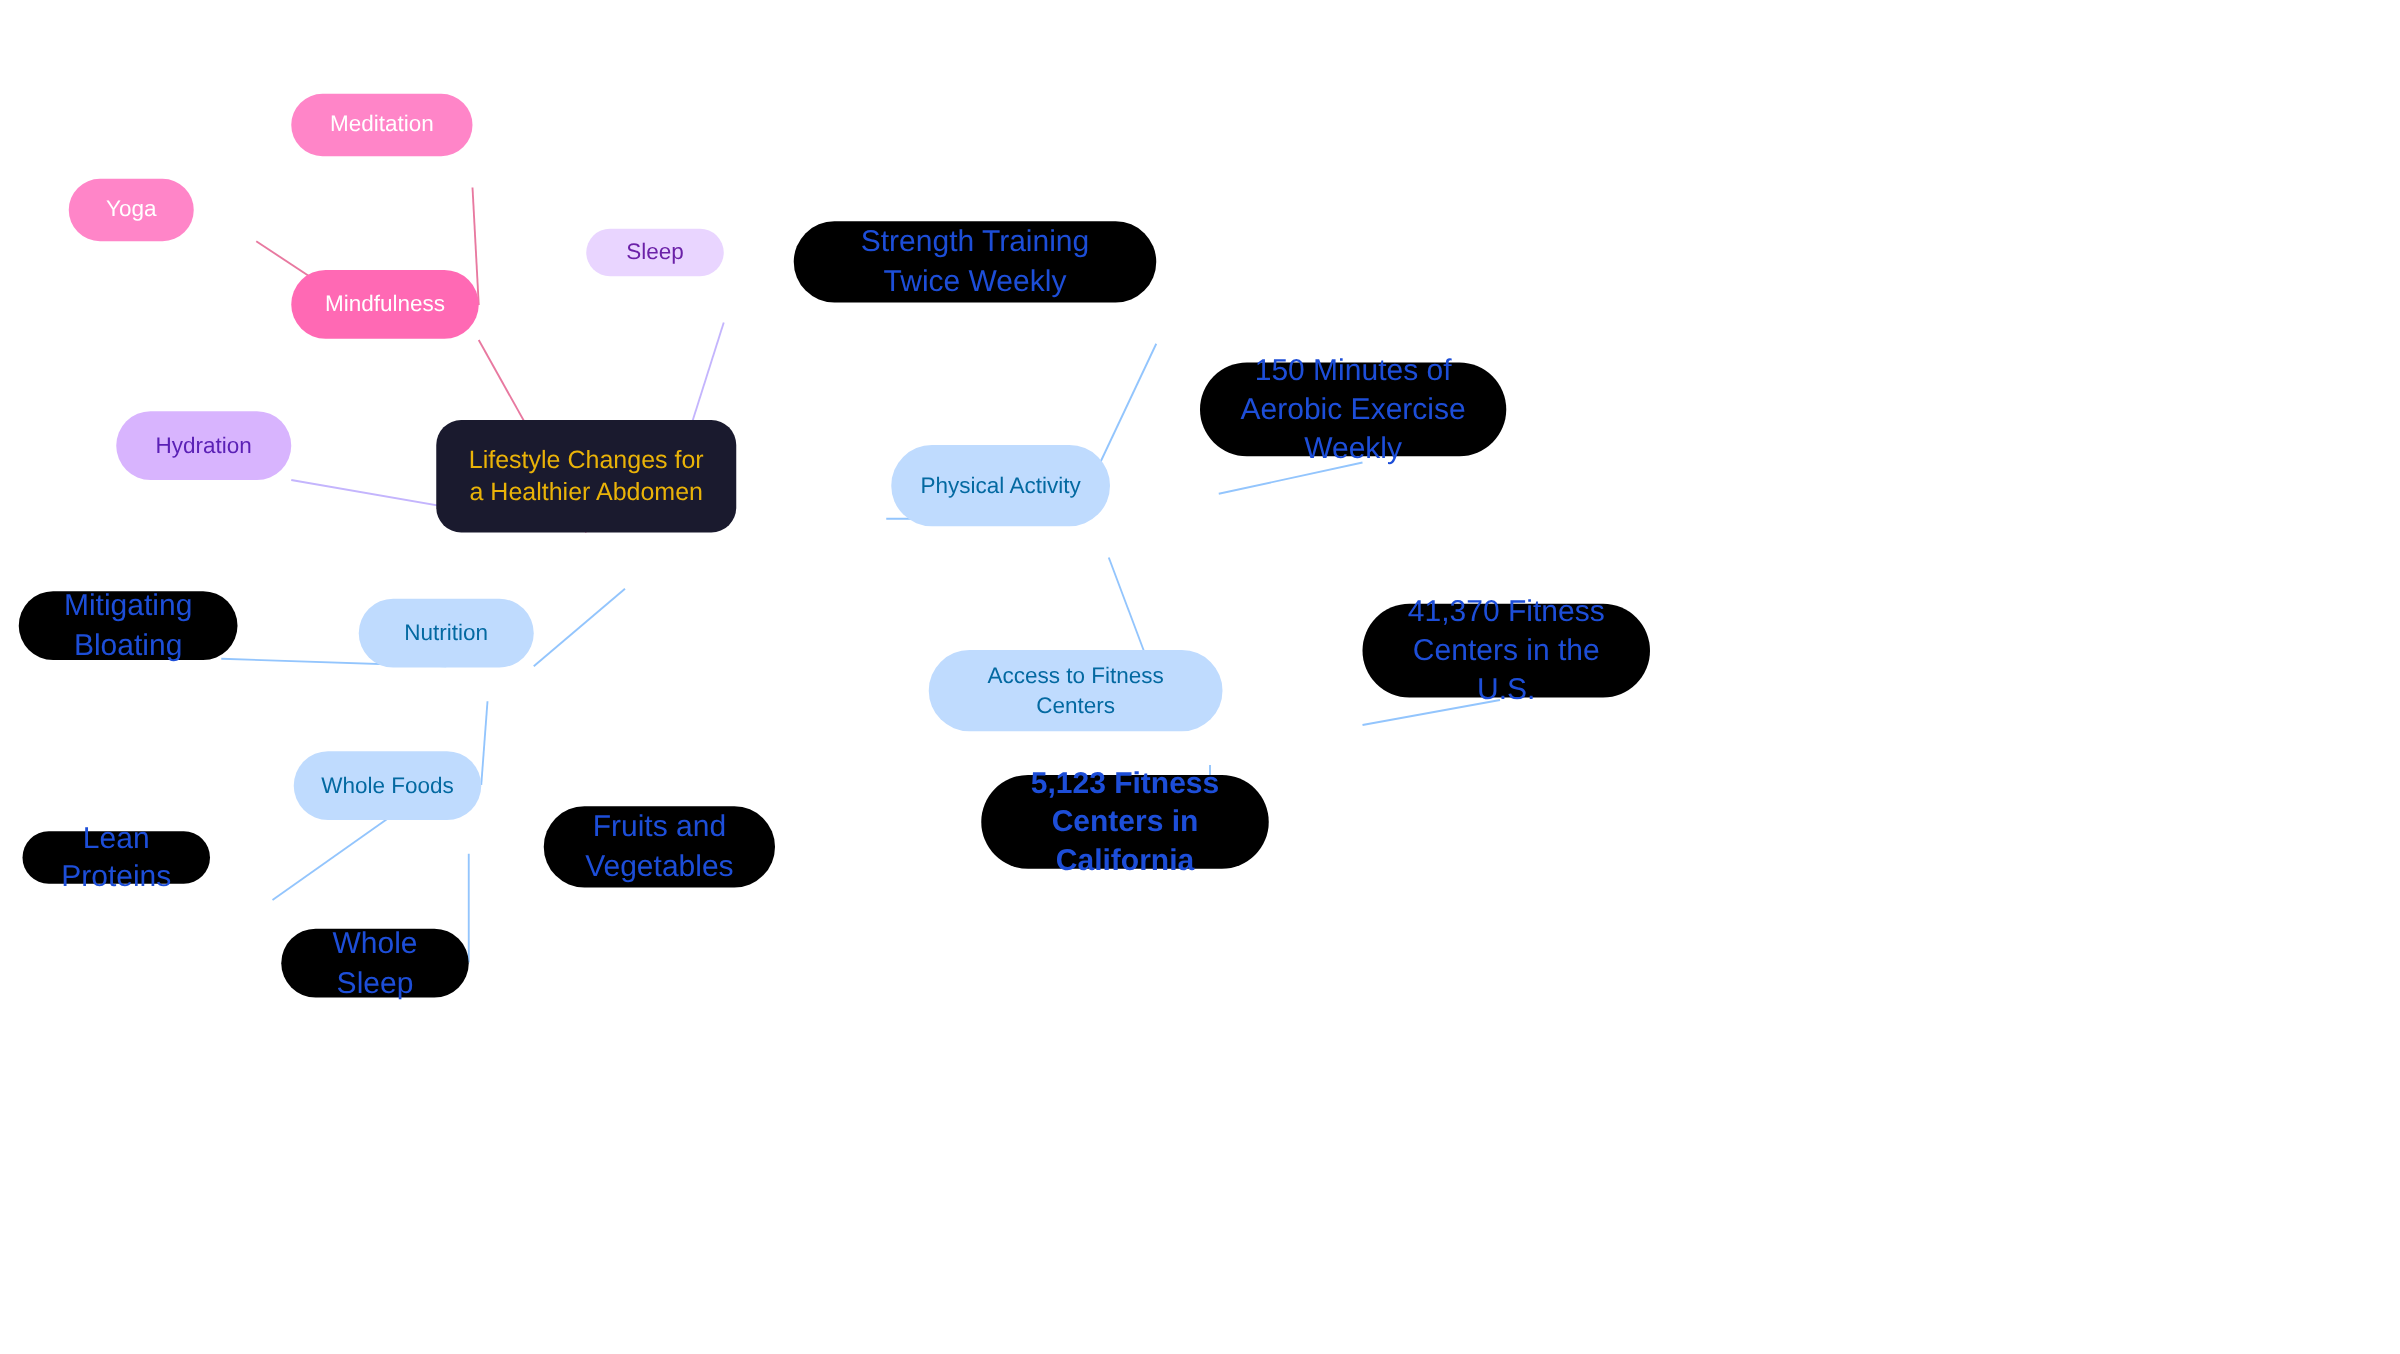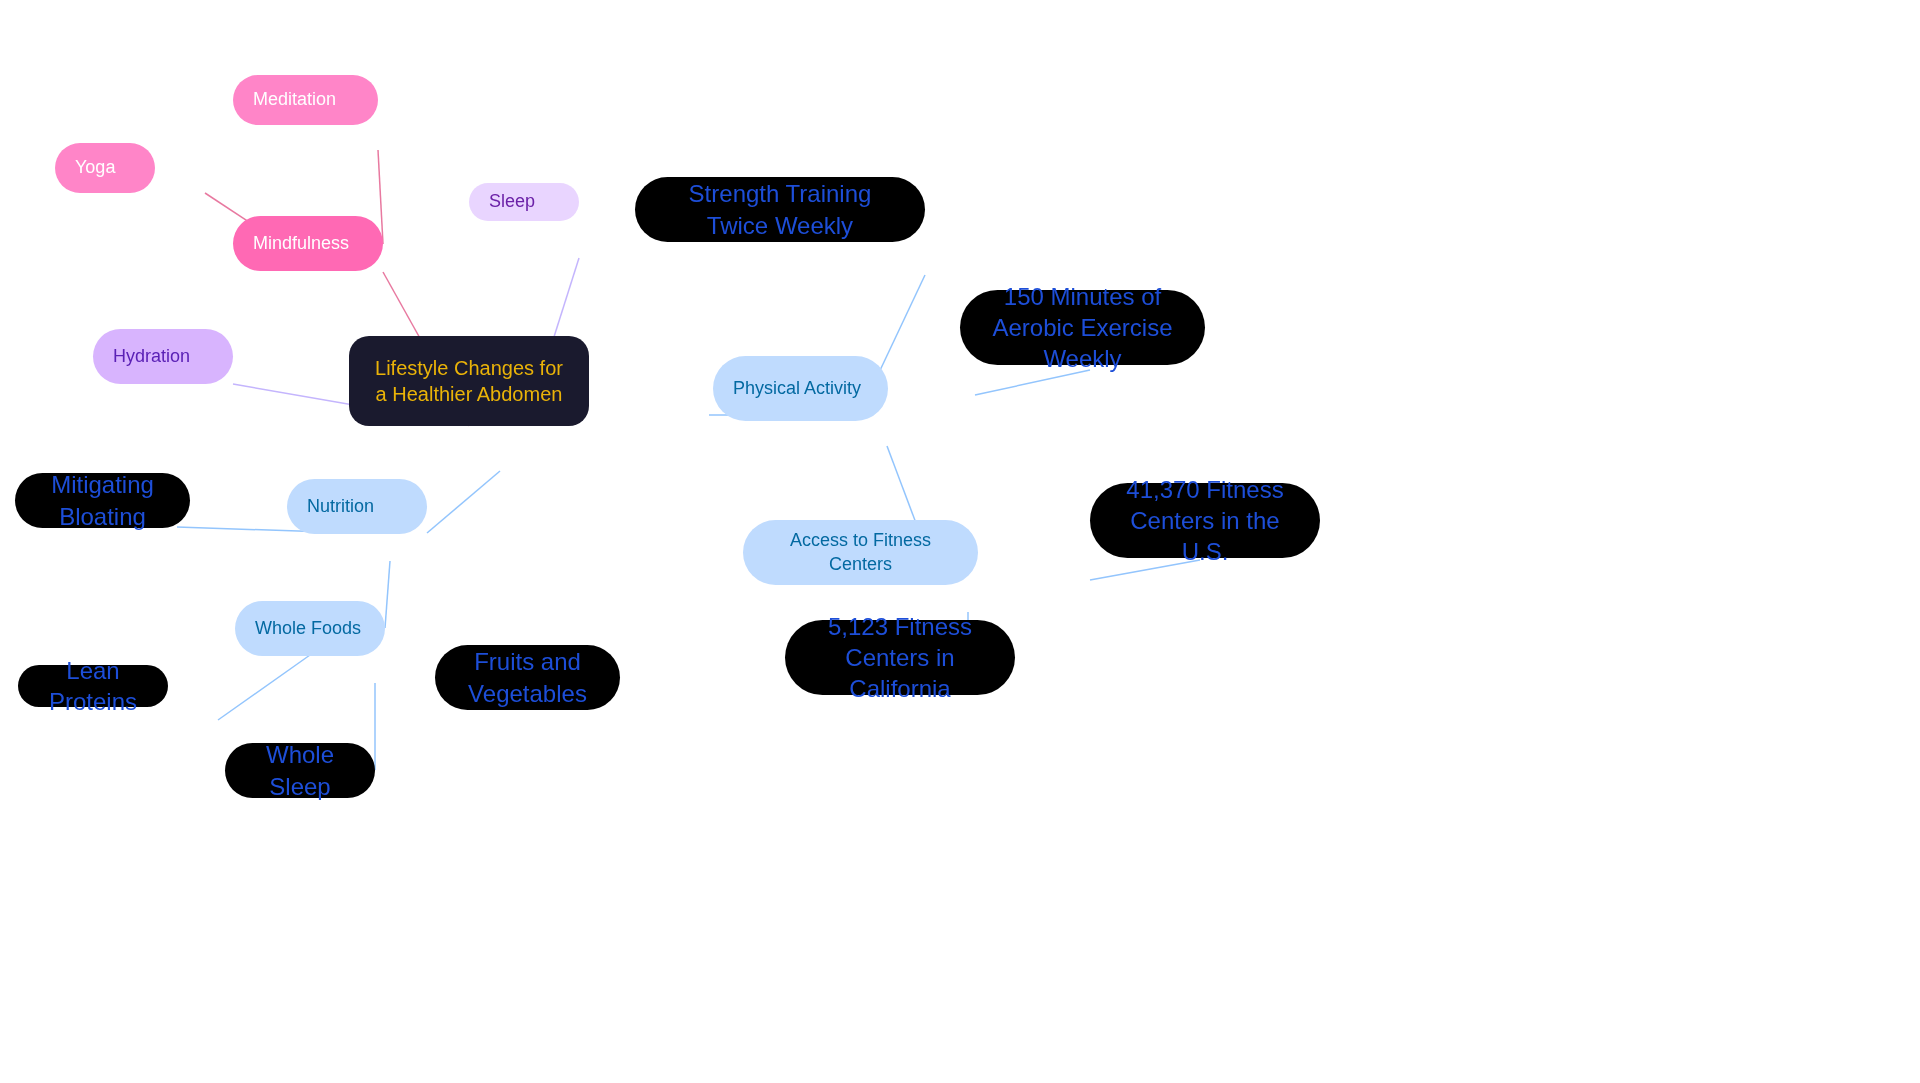--- a/index.html
+++ b/index.html
@@ -21,21 +21,21 @@
       top: 0; left: 0;
       width: 1920px;
       height: 1083px;
       pointer-events: none;
     }
     .node {
       position: absolute;
       border-radius: 50px;
       display: flex;
       align-items: center;
-      justify-content: flex-start;
+      justify-content: center;
       text-align: center;
       font-size: 18px;
       padding: 12px 20px;
       cursor: default;
       line-height: 1.3;
     }
     .node-center {
       background: #1a1a2e;
       color: #eab308;
       font-size: 20px;
@@ -177,17 +177,17 @@
   </div>
 
   <div class="node node-blue" style="left:743px; top:520px; width:235px; height:65px;">
     <span>Access to Fitness Centers</span>
   </div>
 
   <div class="node node-blue-light" style="left:1090px; top:483px; width:230px; height:75px;">
     <span>41,370 Fitness Centers in the U.S.</span>
   </div>
 
-  <div class="node node-blue-light" style="left:785px; top:620px; width:230px; height:75px;">
+  <div class="node node-blue-light" style="left:785px; top:620px; width:230px; height:75px;font-weight:bold;">
     <span>5,123 Fitness Centers in California</span>
   </div>
 
 </div>
 
 </body></html>

